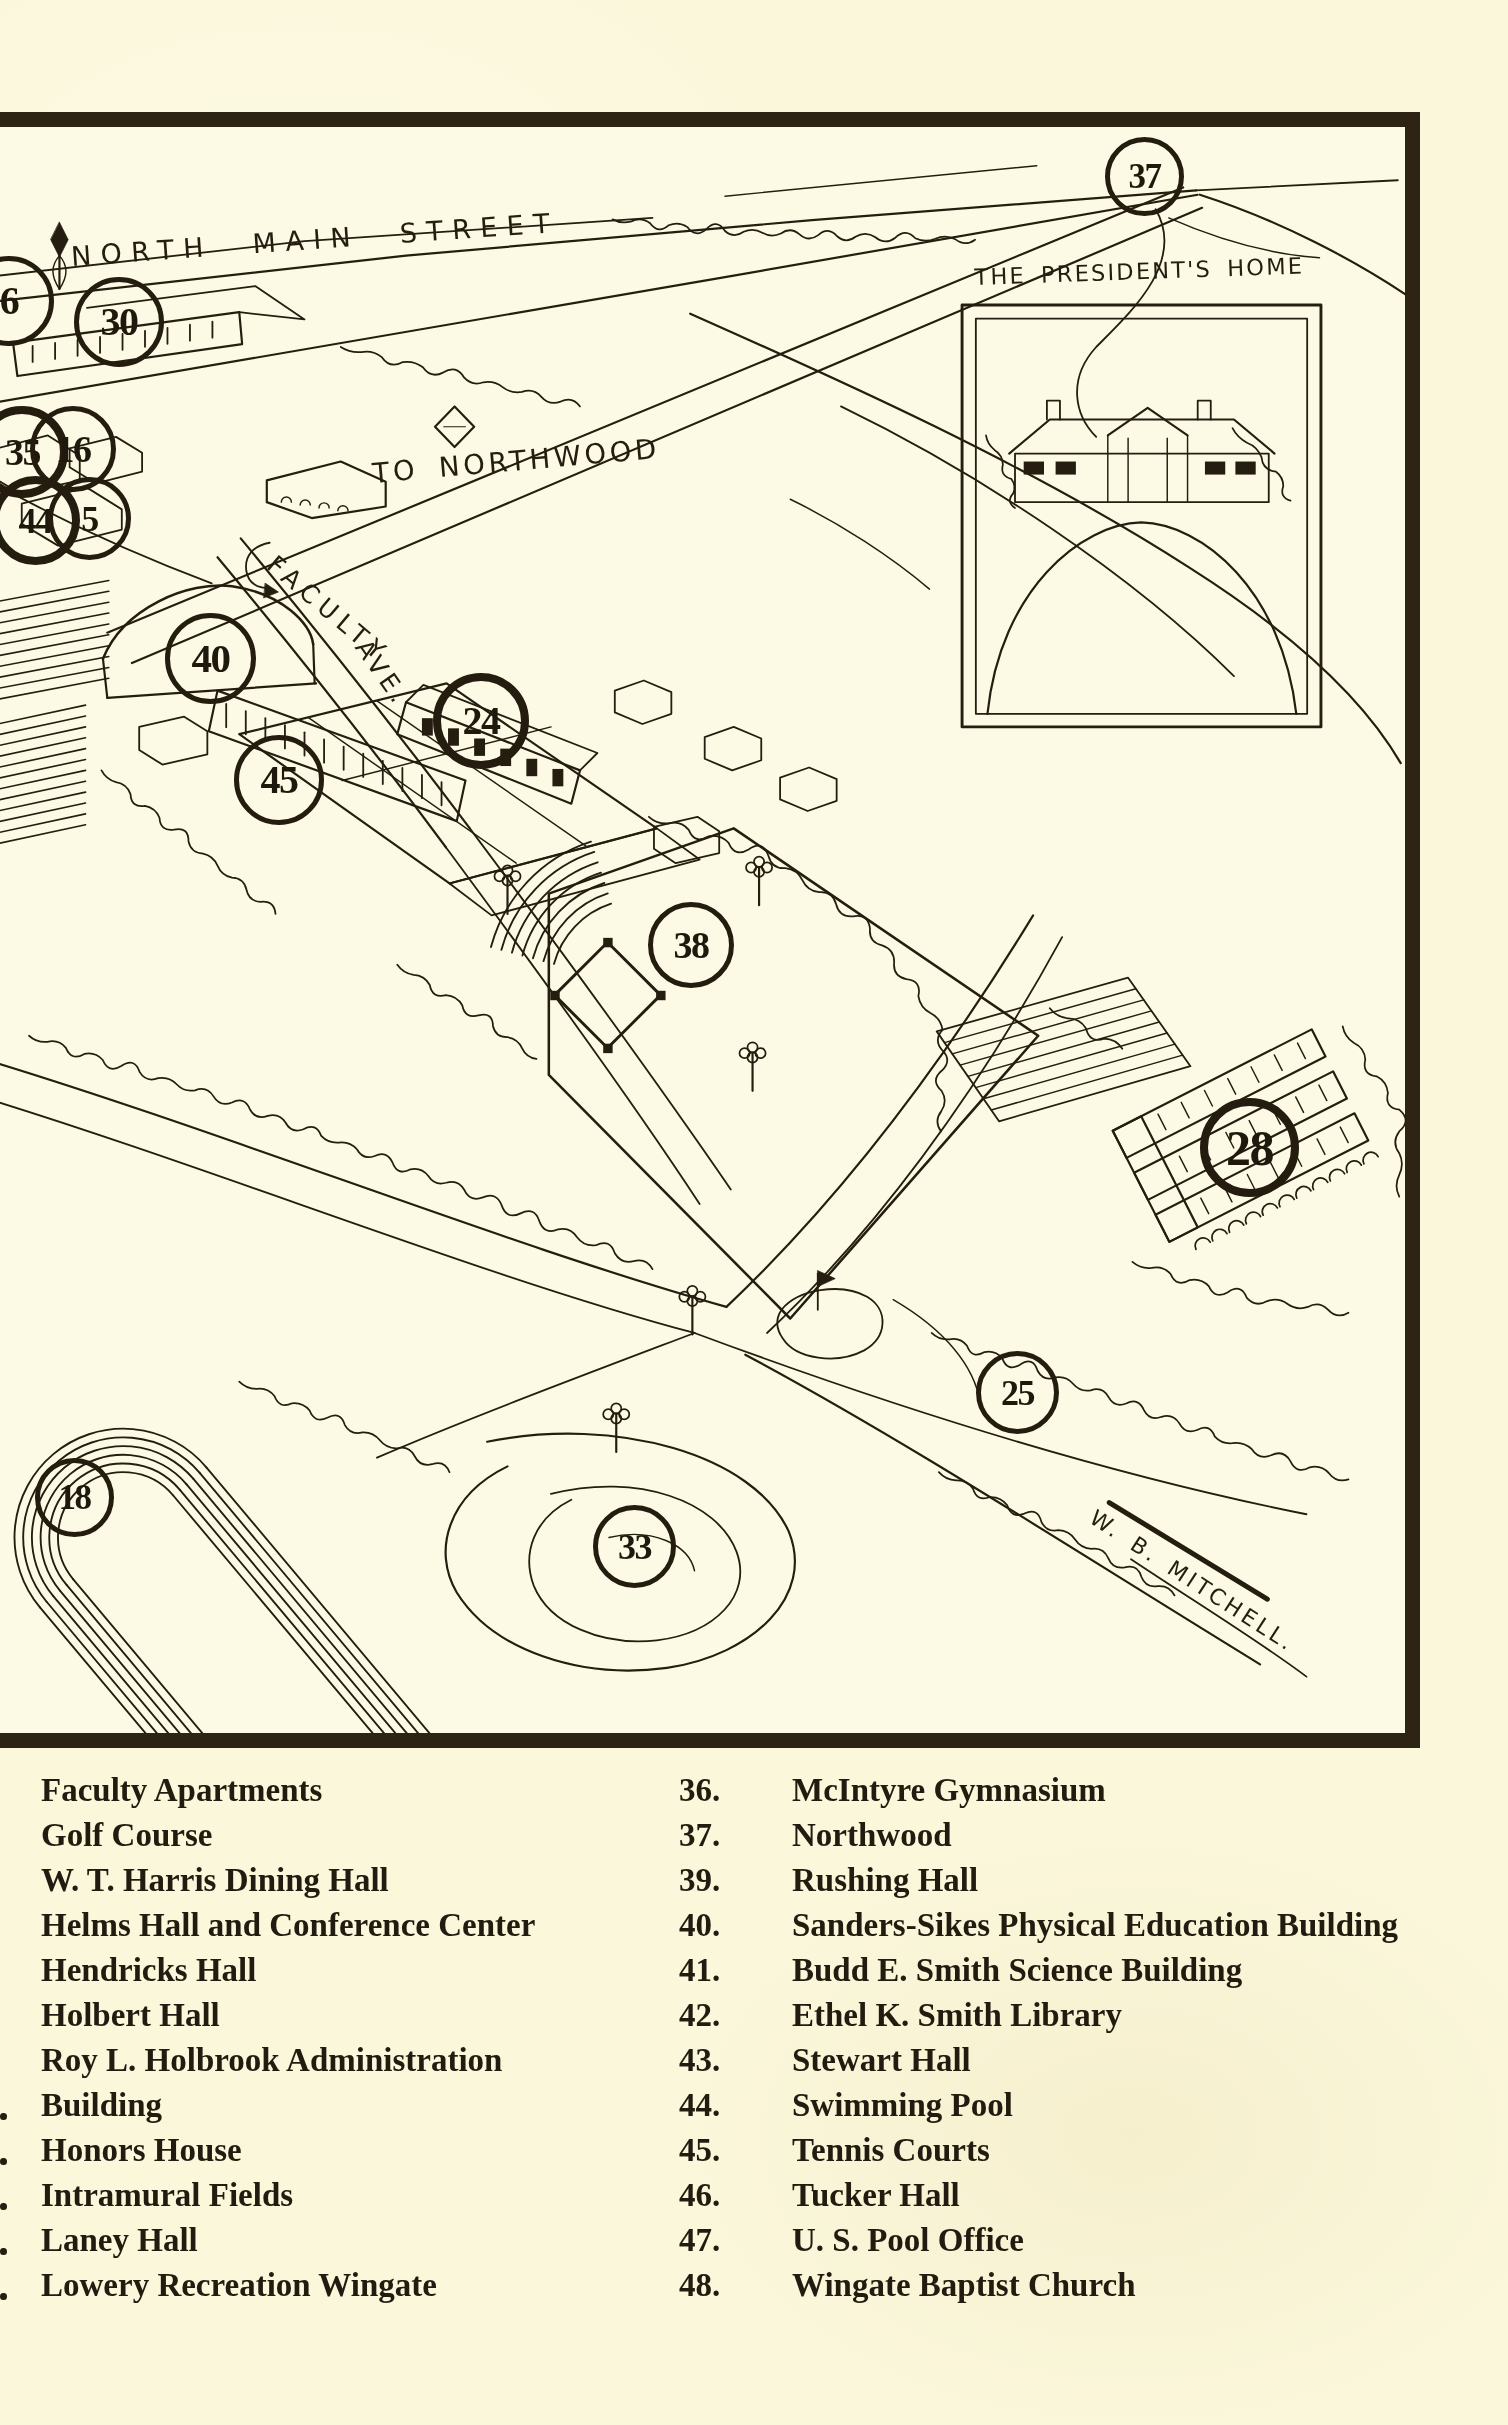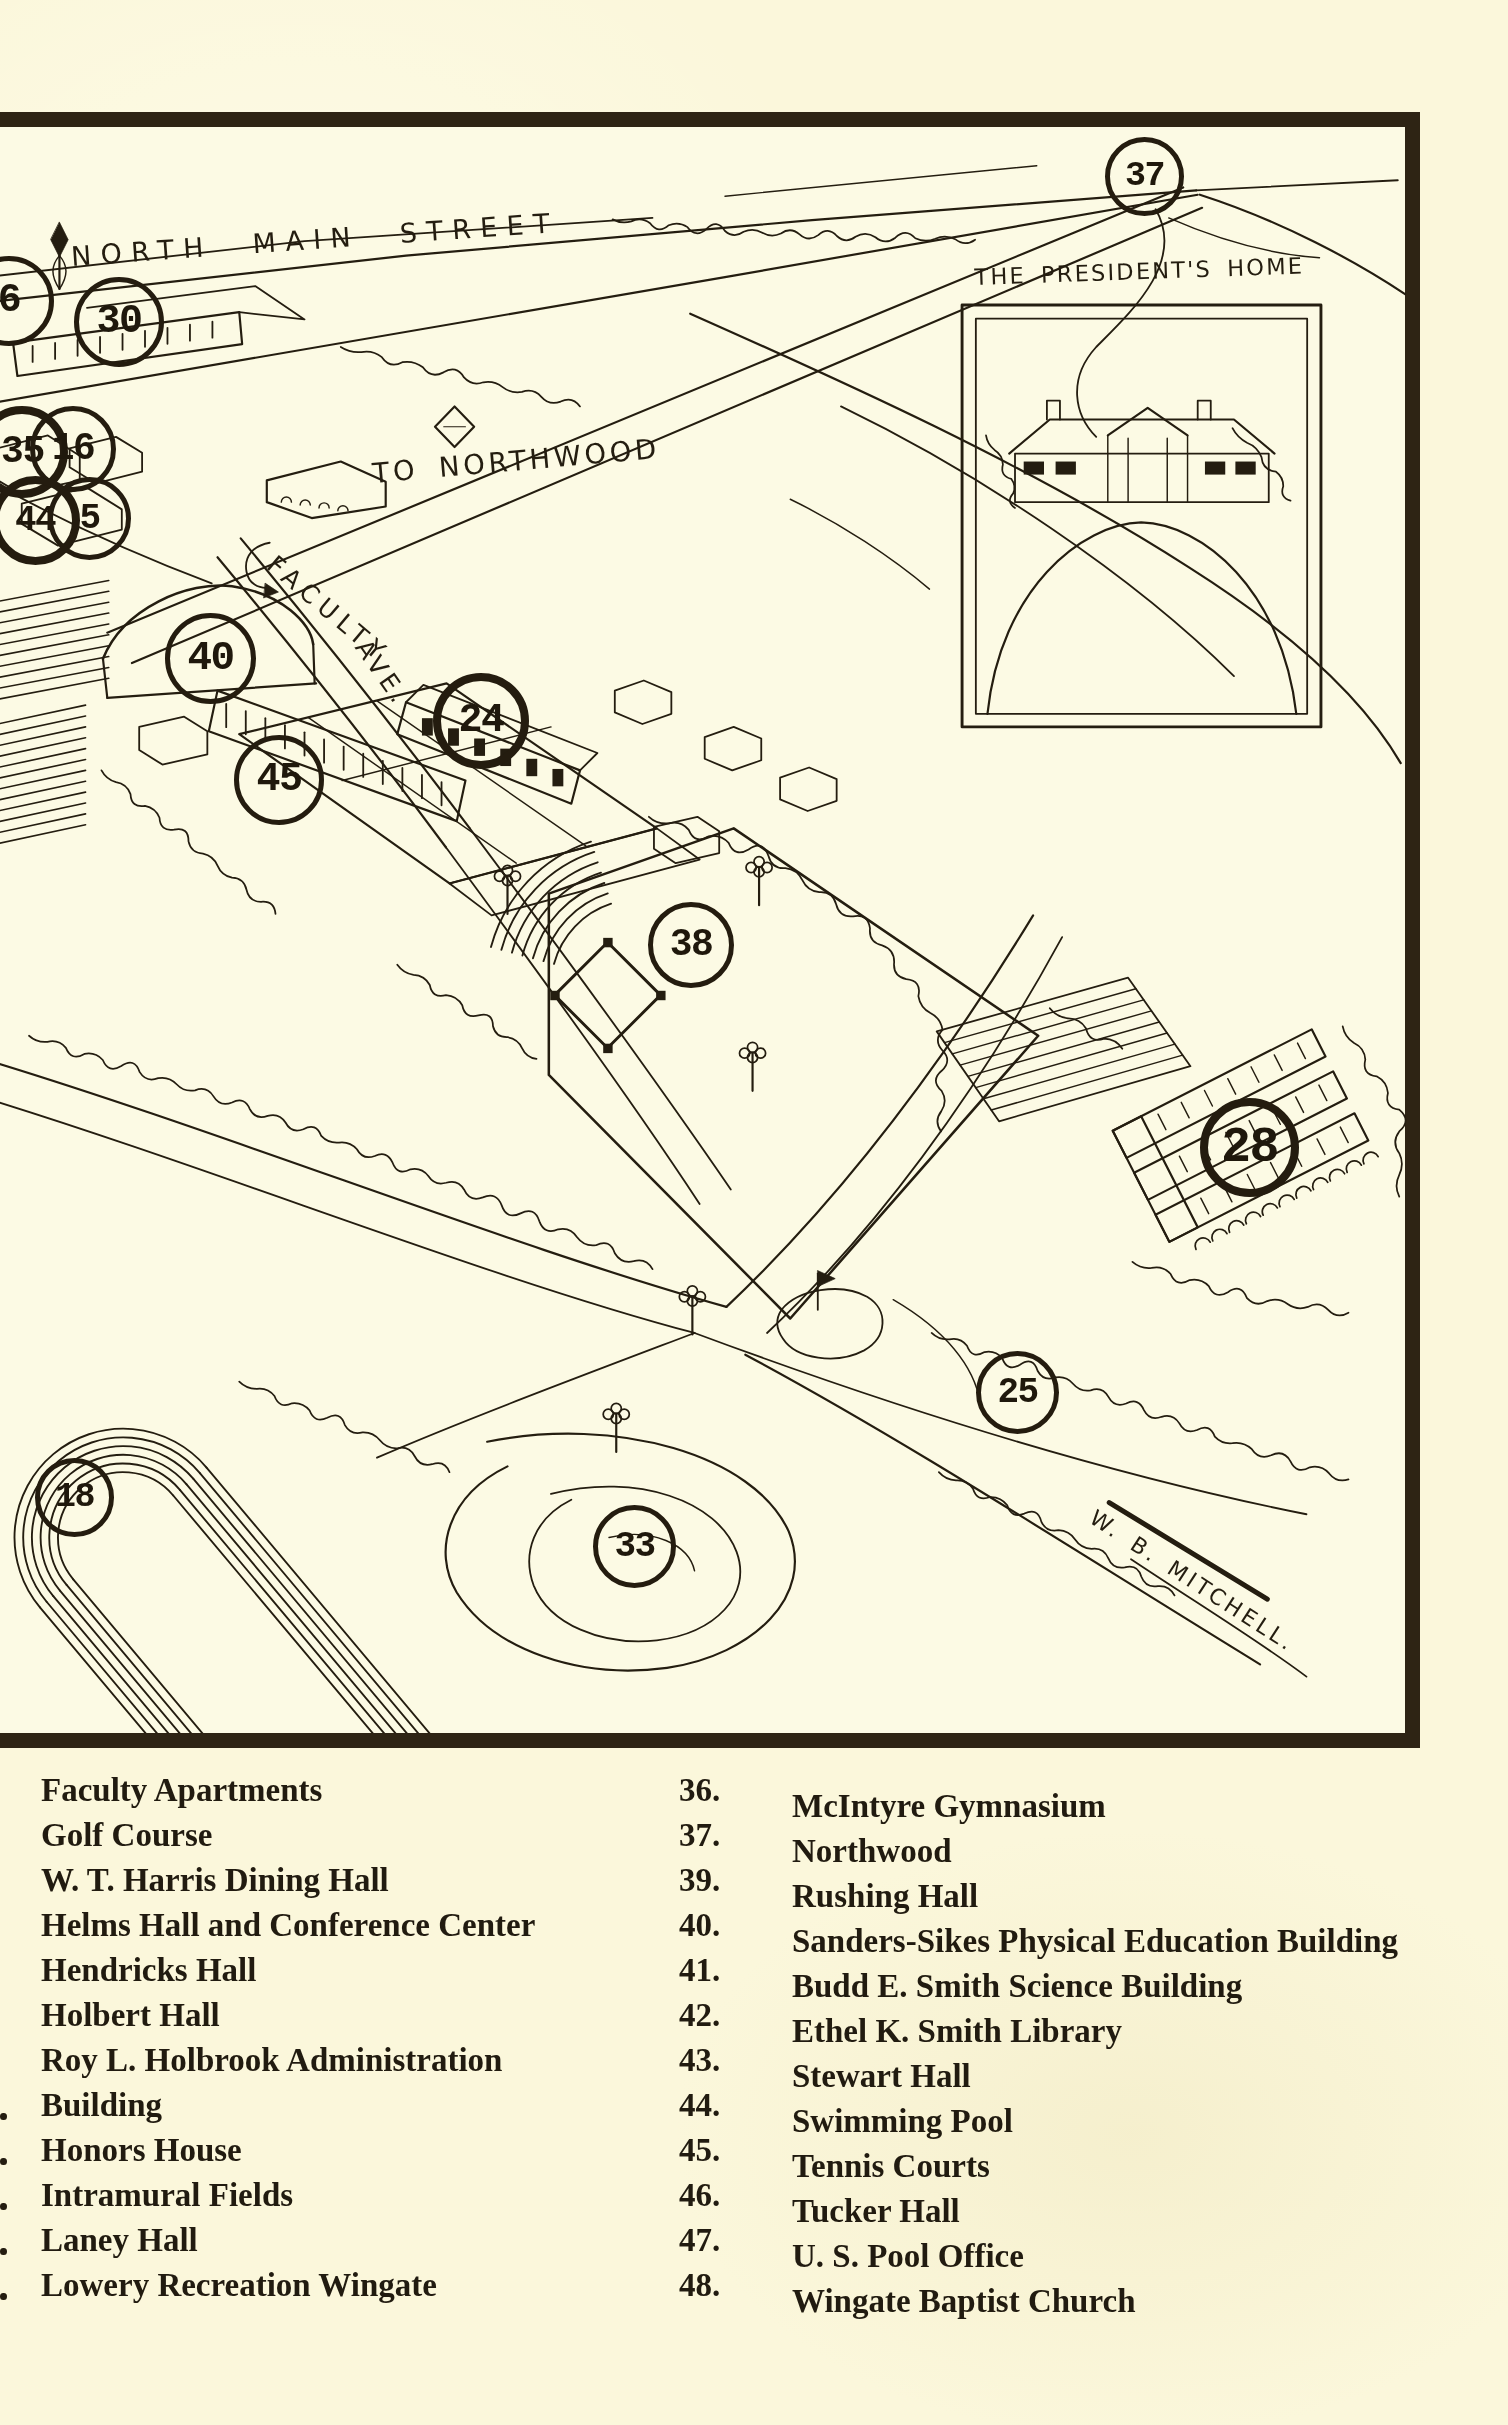--- a/index.html
+++ b/index.html
@@ -7,28 +7,28 @@
   body{background:#e8e4cf;font-family:"Liberation Serif", serif;}
   #page{position:relative;width:1508px;height:2426px;overflow:hidden;
         background:#fbf7db;
         background-image:radial-gradient(ellipse 653px 435px at 75% 88%, rgba(235,225,180,.35), rgba(0,0,0,0) 70%),
                          radial-gradient(ellipse 870px 580px at 20% 10%, rgba(255,255,240,.5), rgba(0,0,0,0) 60%);}
   #frame{position:absolute;box-sizing:border-box;background:#fcfae4;}
   #mapsvg{position:absolute;left:0;top:0;}
   .map-label{position:absolute;white-space:nowrap;transform-origin:0 0;
              font-family:"DejaVu Sans", sans-serif;font-weight:400;color:#241d10;}
   .marker{position:absolute;border-radius:50%;display:flex;align-items:center;justify-content:center;
-          font-family:Liberation Mono, monospace;font-weight:bold;color:#1f180c;
+          font-family:Liberation Serif, serif;font-weight:bold;color:#1f180c;
           border:5.8px solid #241c0f;background:transparent;letter-spacing:-1.5px;line-height:1;}
   .marker.bold{border-width:8px;}
   #legend{position:absolute;left:0;top:1769px;width:1508px;font-weight:bold;}
   .legend-row{position:relative;height:45px;}
   .lg-left{position:absolute;left:41px;top:0;font-size:33px;line-height:42px;color:#211b10;}
   .lg-num{position:absolute;left:679px;top:0;width:87px;font-size:33px;line-height:42px;color:#211b10;}
-  .lg-name{position:absolute;left:792px;top:0;font-size:33px;line-height:42px;color:#211b10;margin-top:16px;}
+  .lg-name{position:absolute;left:792px;top:0;font-size:33px;line-height:42px;color:#211b10;}
   .lg-frag{position:absolute;left:0px;top:29px;width:6.5px;height:7.3px;background:#241d10;border-radius:50%;}
 </style>
 </head>
 <body>
 
 <div id="page">
   <div id="frame" style="left: -45px; top: 112px; width: 1465px; height: 1636px; border: 15px solid rgb(46, 36, 20);"></div>
   <svg id="mapsvg" width="1508" height="2426" viewBox="0 0 2080 3345">
       <defs>
         <clipPath id="mapclip">

